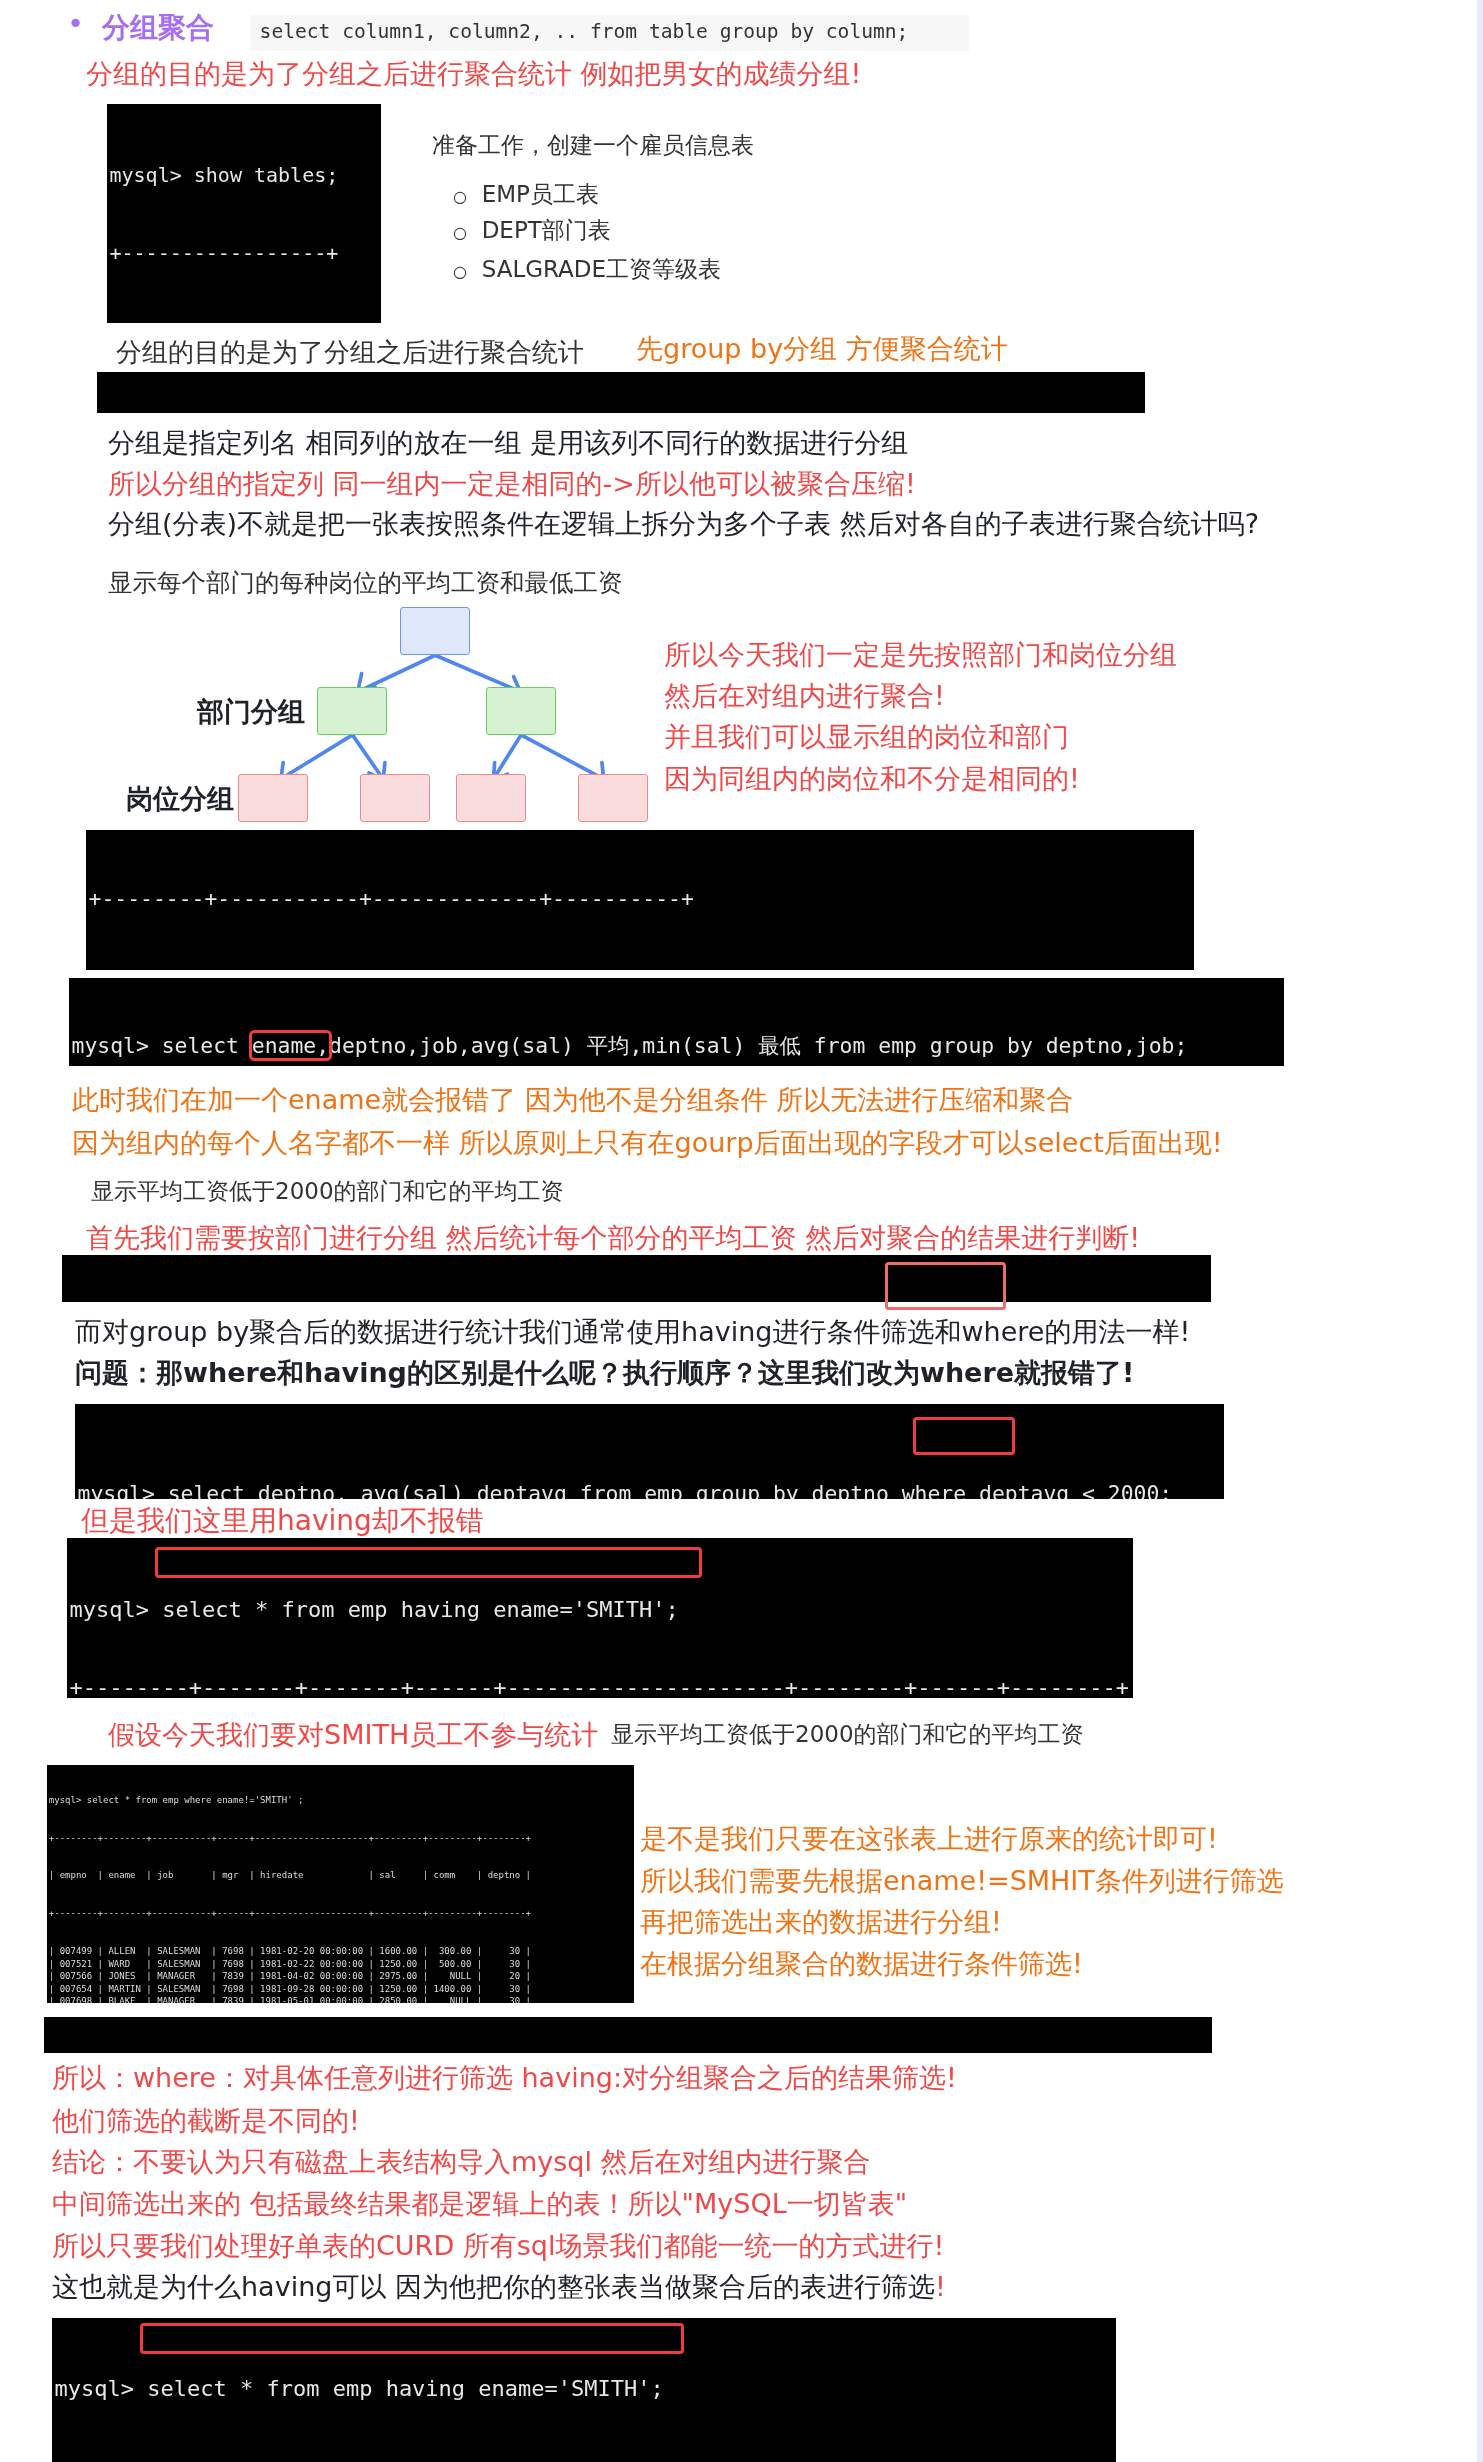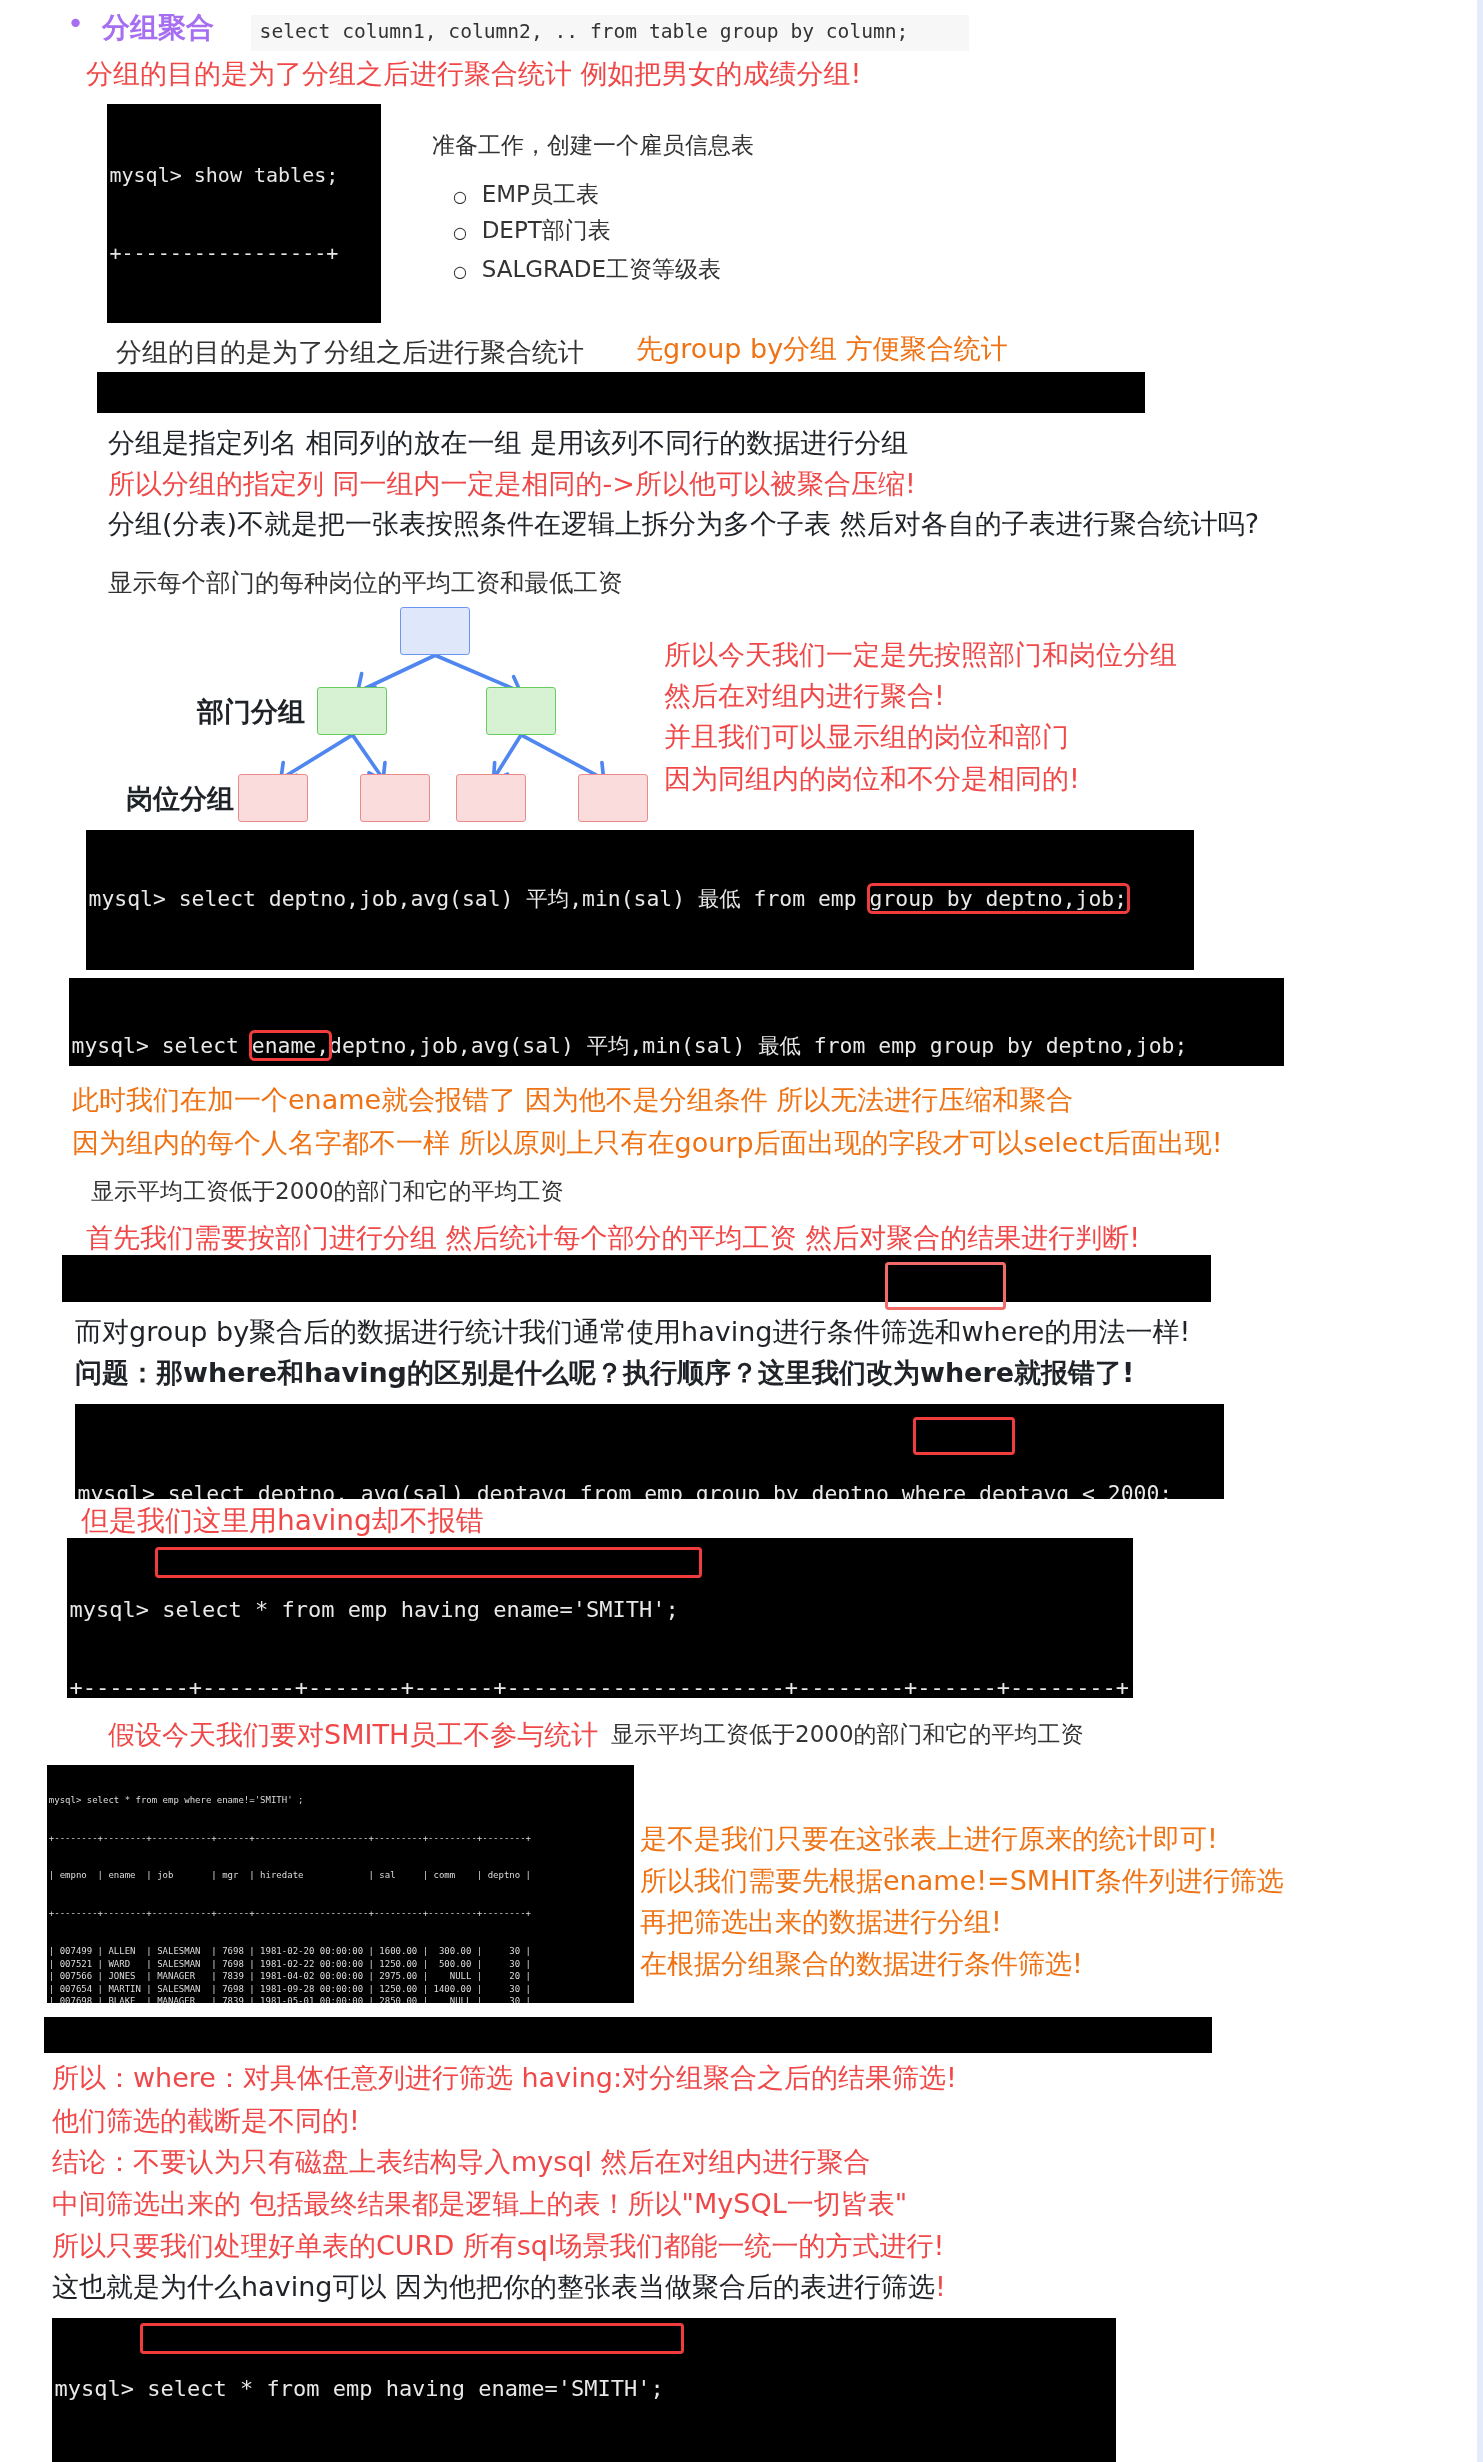--- a/index.html
+++ b/index.html
@@ -100,21 +100,20 @@
 <div class="node pink" style="left:578px; top:774px; width:70px; height:48px;"></div>
 <div class="txt dark" style="left:197px; top:694px; font-size:27px; font-weight:bold;">部门分组</div>
 <div class="txt dark" style="left:126px; top:781px; font-size:27px; font-weight:bold;">岗位分组</div>
 
 <div class="txt red" style="left:664px; top:637px; font-size:27px;">所以今天我们一定是先按照部门和岗位分组</div>
 <div class="txt red" style="left:664px; top:678px; font-size:27px;">然后在对组内进行聚合!</div>
 <div class="txt red" style="left:664px; top:719px; font-size:27px;">并且我们可以显示组的岗位和部门</div>
 <div class="txt red" style="left:664px; top:761px; font-size:27px;">因为同组内的岗位和不分是相同的!</div>
 
 <div class="term" style="left:86px; top:830px; width:1108px; height:140px; font-size:21.4px; line-height:27px; padding:1.2px 0 0 2.5px; box-sizing:border-box;">
-  <span class="ln"><span>mysql&gt; select deptno,job,avg(sal) 平均,min(sal) 最低 from emp </span><span style="outline:3.1px solid #f03c3c; border-radius:2.5px;">group by deptno,job;</span></span>
   <span class="ln">+--------+-----------+-------------+----------+</span>
   
   
   
   
 </div>
 
 <div class="term" style="left:69px; top:978px; width:1215px; height:88px; font-size:21.4px; line-height:26px; padding:2.5px 0 0 2.5px; box-sizing:border-box;">
   <span class="ln"><span>mysql&gt; select </span><span style="outline:3.1px solid #f03c3c; border-radius:2.5px;">ename,</span><span>deptno,job,avg(sal) 平均,min(sal) 最低 from emp group by deptno,job;</span></span>
   

